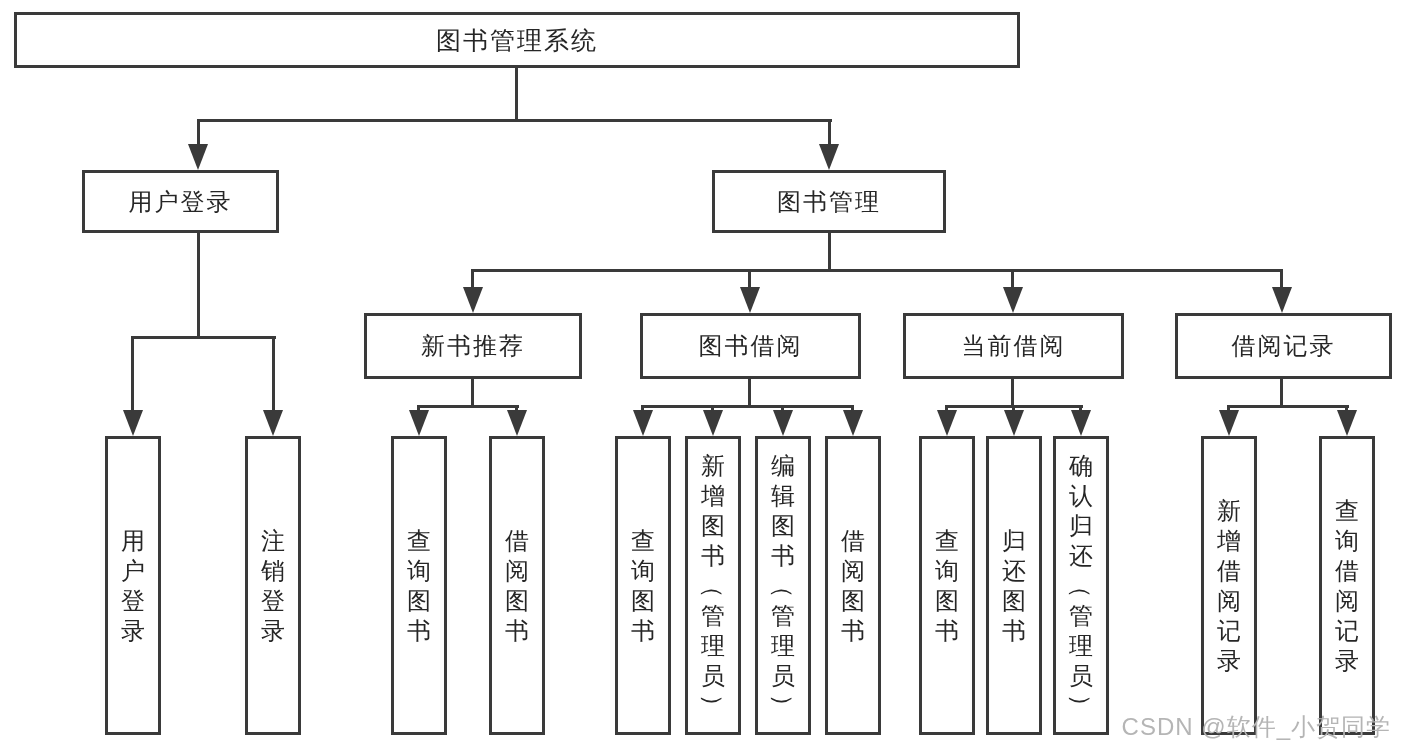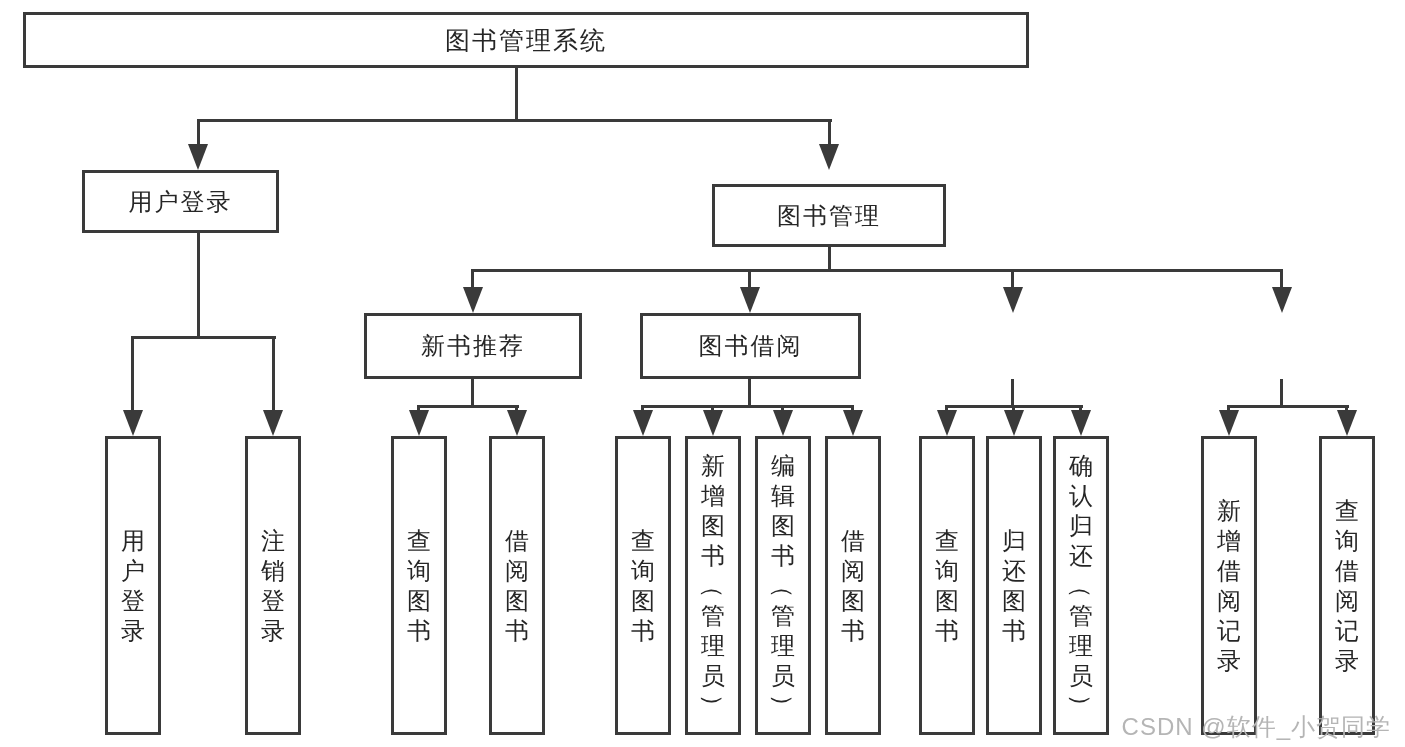--- a/index.html
+++ b/index.html
@@ -6,21 +6,21 @@
   .canvas{
     position:relative;width:1405px;height:747px;background:#ffffff;
     font-family:"Liberation Sans","DejaVu Sans",sans-serif;overflow:hidden;
   }
   .box{
     position:absolute;box-sizing:border-box;background:#ffffff;
     border:3px solid var(--line,#3a3a3a);
     display:flex;align-items:center;justify-content:center;
     color:var(--text,#262626);font-size:24px;letter-spacing:2px;z-index:2;
   }
-  .box.root{font-size:25px;margin-left:9px;}
+  .box.root{font-size:25px;}
   .leaf{
     position:absolute;box-sizing:border-box;background:#ffffff;
     border:3px solid var(--line,#3a3a3a);
     width:56px;height:299px;top:436px;z-index:2;
   }
   .vtext{
     display:flex;flex-direction:column;align-items:center;justify-content:center;
     gap:6px;height:100%;width:100%;color:var(--text,#262626);
   }
   .vchar{font-size:24px;line-height:1;display:block;}
@@ -50,21 +50,21 @@
   <div class="vline" style="left:515px;top:68px;height:53px;"></div>
   <div class="hline" style="left:197px;top:119px;width:635px;"></div>
   <div class="vline" style="left:197px;top:119px;height:30px;"></div>
   <div class="arrow" style="left:188px;top:144px;"></div>
   <div class="vline" style="left:828px;top:119px;height:30px;"></div>
   <div class="arrow" style="left:819px;top:144px;"></div>
 
   <div class="box" style="left:82px;top:170px;width:197px;height:63px;">
     <span>用户登录</span>
   </div>
-  <div class="box" style="left:712px;top:184px;width:234px;height:63px;">
+  <div class="box" style="left:712px;top:170px;width:234px;height:63px;">
     <span>图书管理</span>
   </div>
 
   <div class="vline" style="left:197px;top:233px;height:106px;"></div>
   <div class="hline" style="left:131px;top:336px;width:145px;"></div>
   <div class="vline" style="left:131px;top:336px;height:78px;"></div>
   <div class="arrow" style="left:123px;top:410px;"></div>
   <div class="vline" style="left:272px;top:336px;height:78px;"></div>
   <div class="arrow" style="left:263px;top:410px;"></div>
 
@@ -78,20 +78,26 @@
   <div class="arrow" style="left:1003px;top:287px;"></div>
   <div class="vline" style="left:1280px;top:269px;height:22px;"></div>
   <div class="arrow" style="left:1272px;top:287px;"></div>
 
   <div class="box" style="left:640px;top:313px;width:221px;height:66px;">
     <span>图书借阅</span>
   </div>
   <div class="box" style="left:364px;top:313px;width:218px;height:66px;">
     <span>新书推荐</span>
   </div>
+  <div class="box" style="left:903px;top:313px;width:221px;height:66px;">
+    <span>当前借阅</span>
+  </div>
+  <div class="box" style="left:1175px;top:313px;width:217px;height:66px;">
+    <span>借阅记录</span>
+  </div>
 
   <div class="vline" style="left:471px;top:379px;height:29px;"></div>
   <div class="hline" style="left:417px;top:405px;width:102px;"></div>
   <div class="vline" style="left:417px;top:405px;height:12px;"></div>
   <div class="arrow" style="left:409px;top:410px;"></div>
   <div class="vline" style="left:515px;top:405px;height:12px;"></div>
   <div class="arrow" style="left:507px;top:410px;"></div>
 
   <div class="vline" style="left:748px;top:379px;height:29px;"></div>
   <div class="hline" style="left:641px;top:405px;width:213px;"></div>

